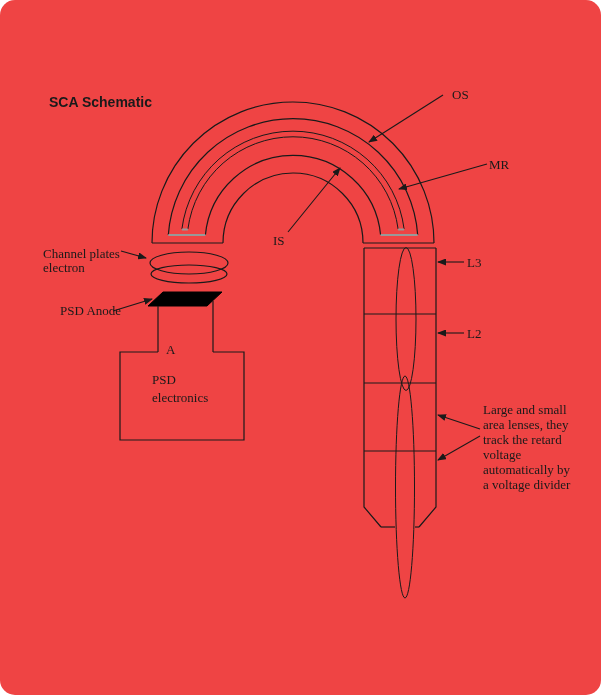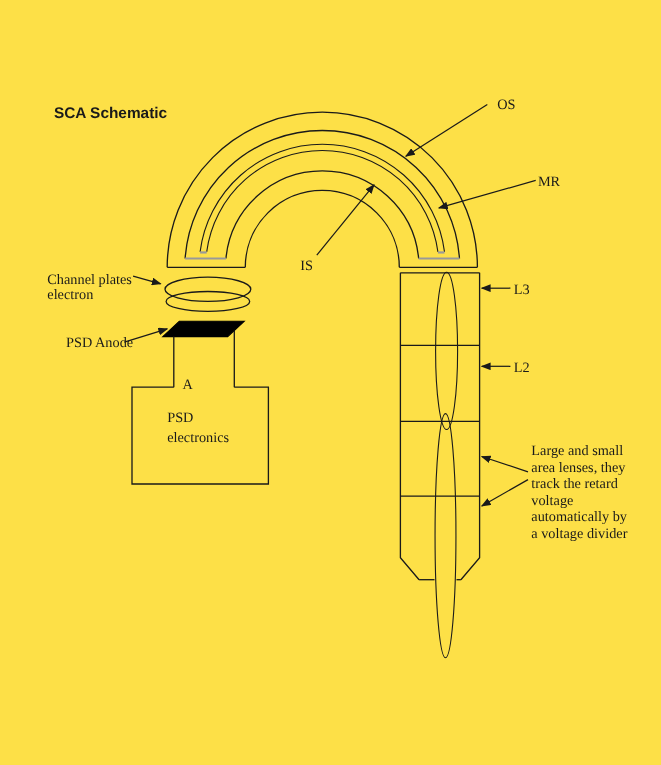--- a/index.html
+++ b/index.html
@@ -5,22 +5,23 @@
   html, body {
     margin: 0;
     padding: 0;
     background: #ffffff;
     font-family: "Liberation Serif", serif;
   }
   #canvas {
     position: relative;
     width: 601px;
     height: 695px;
-    background: #fde047;
+    background: #ef4444;
     overflow: hidden;
+    border-radius: 15px;
   }
   svg { display: block; }
   .ink   { stroke: #1a1a1a; stroke-width: 1.2; fill: none; }
   .thin  { stroke: #1a1a1a; stroke-width: 1; fill: none; }
   .grayb { stroke: #999999; stroke-width: 2; fill: none; }
   .lbl   { font-family: "Liberation Serif", serif; font-size: 13px; fill: #1a1a1a; }
   .ttl   { font-family: "Liberation Sans", sans-serif; font-size: 14px; font-weight: bold; fill: #1a1a1a; }
   .arrow { stroke: #1a1a1a; stroke-width: 1.1; fill: none; }
 </style>
 </head>

